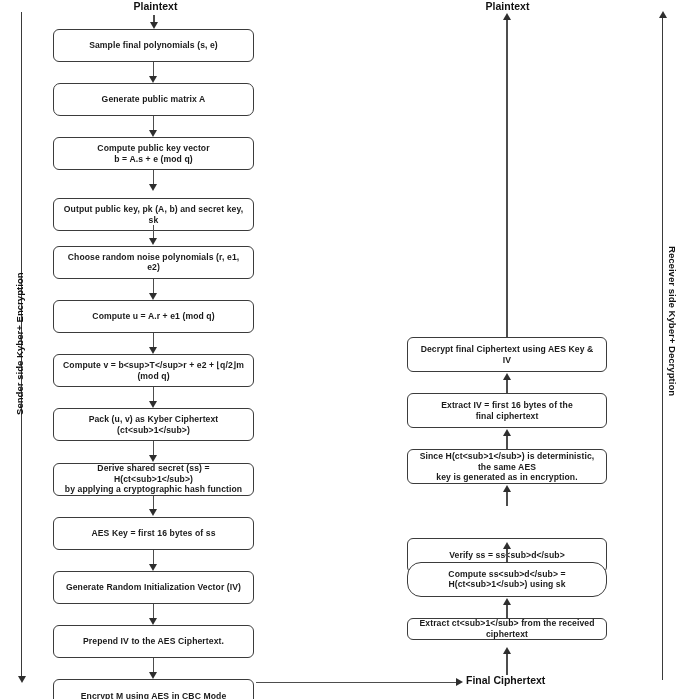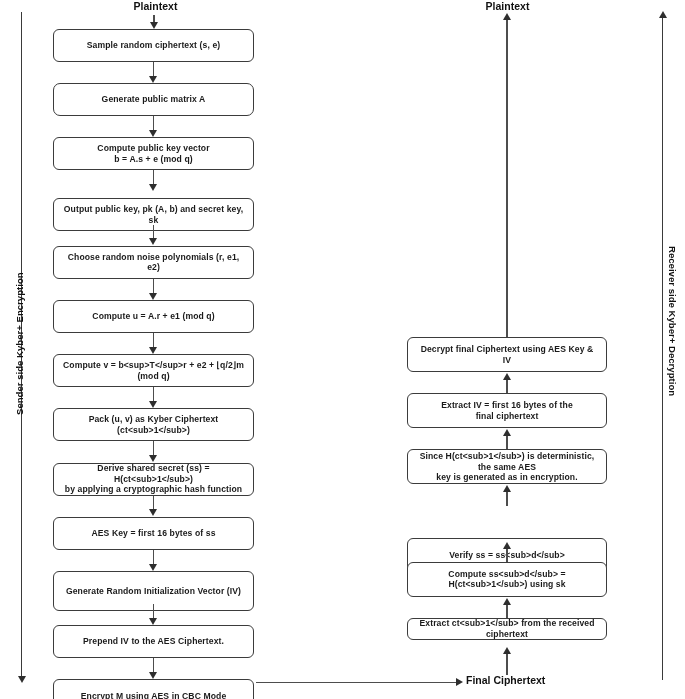--- a/index.html
+++ b/index.html
@@ -113,21 +113,21 @@
 
   <div class="rail" style="left:662px; top:18px; height:662px;"></div>
   <div class="arrow-up" style="left:658.5px; top:11px;"></div>
   <div class="side-label right" style="left:678px; top:246px;">Receiver side Kyber+ Decryption</div>
 
   <div class="vline" style="left:153.2px; top:15px; height:10px;"></div>
   <div class="arrow-down" style="left:149.8px; top:22px;"></div>
 
   <div id="enc-nodes">
       <div class="node" style="left: 53px; top: 29px; width: 201px; height: 33px;">
-        <span class="txt">Sample random ciphertext (s, e)</span>
+        <span class="txt">Sample final polynomials (s, e)</span>
       </div>
       <div class="node" style="left: 53px; top: 83.2px; width: 201px; height: 33px; border-radius: 7px;">
         <span class="txt">Generate public matrix A</span>
       </div>
       <div class="node" style="left: 53px; top: 137.4px; width: 201px; height: 33px;">
         <span class="txt">Compute public key vector<br>b = A.s + e (mod q)</span>
       </div>
       <div class="node" style="left: 53px; top: 198px; width: 201px; height: 33px;">
         <span class="txt">Output public key, pk (A, b) and secret key,<br>sk</span>
       </div>
@@ -142,21 +142,21 @@
       </div>
       <div class="node" style="left: 53px; top: 408.4px; width: 201px; height: 33px;">
         <span class="txt">Pack (u, v) as Kyber Ciphertext (ct&lt;sub&gt;1&lt;/sub&gt;)</span>
       </div>
       <div class="node" style="left: 53px; top: 462.6px; width: 201px; height: 33px;">
         <span class="txt">Derive shared secret (ss) = H(ct&lt;sub&gt;1&lt;/sub&gt;)<br>by applying a cryptographic hash function</span>
       </div>
       <div class="node" style="left: 53px; top: 516.8px; width: 201px; height: 33px;">
         <span class="txt">AES Key = first 16 bytes of ss</span>
       </div>
-      <div class="node" style="left: 53px; top: 571px; width: 201px; height: 40px;">
+      <div class="node" style="left: 53px; top: 571px; width: 201px; height: 33px;">
         <span class="txt">Generate Random Initialization Vector (IV)</span>
       </div>
       <div class="node" style="left: 53px; top: 625.2px; width: 201px; height: 33px;">
         <span class="txt">Prepend IV to the AES Ciphertext.</span>
       </div>
       <div class="node" style="left: 53px; top: 679.4px; width: 201px; height: 33px;">
         <span class="txt">Encrypt M using AES in CBC Mode</span>
       </div>
     </div>
   <div id="enc-links">
@@ -195,21 +195,21 @@
       </div>
       <div class="node" style="left: 407px; top: 393.2px; width: 200px; height: 35px;">
         <span class="txt">Extract IV = first 16 bytes of the<br>final ciphertext</span>
       </div>
       <div class="node" style="left: 407px; top: 449.4px; width: 200px; height: 35px;">
         <span class="txt">Since H(ct&lt;sub&gt;1&lt;/sub&gt;) is deterministic, the same AES<br>key is generated as in encryption.</span>
       </div>
       <div class="node" style="left: 407px; top: 505.6px; width: 200px; height: 35px; margin-top: 32px;">
         <span class="txt">Verify ss = ss&lt;sub&gt;d&lt;/sub&gt;</span>
       </div>
-      <div class="node" style="left: 407px; top: 561.8px; width: 200px; height: 35px;">
+      <div class="node" style="left: 407px; top: 561.8px; width: 200px; height: 35px; border-radius: 14px;">
         <span class="txt">Compute ss&lt;sub&gt;d&lt;/sub&gt; = H(ct&lt;sub&gt;1&lt;/sub&gt;) using sk</span>
       </div>
       <div class="node" style="left: 407px; top: 618px; width: 200px; height: 22px;">
         <span class="txt">Extract ct&lt;sub&gt;1&lt;/sub&gt; from the received ciphertext</span>
       </div>
     </div>
   <div id="dec-links">
       <div class="vline" style="left: 506.2px; width: 1.6px; top: 377px; height: 16.2px;"></div>
       <div class="arrow-up" style="left: 502.8px; top: 373px;"></div>
       <div class="vline" style="left: 506.2px; width: 1.6px; top: 433.2px; height: 16.2px;"></div>

